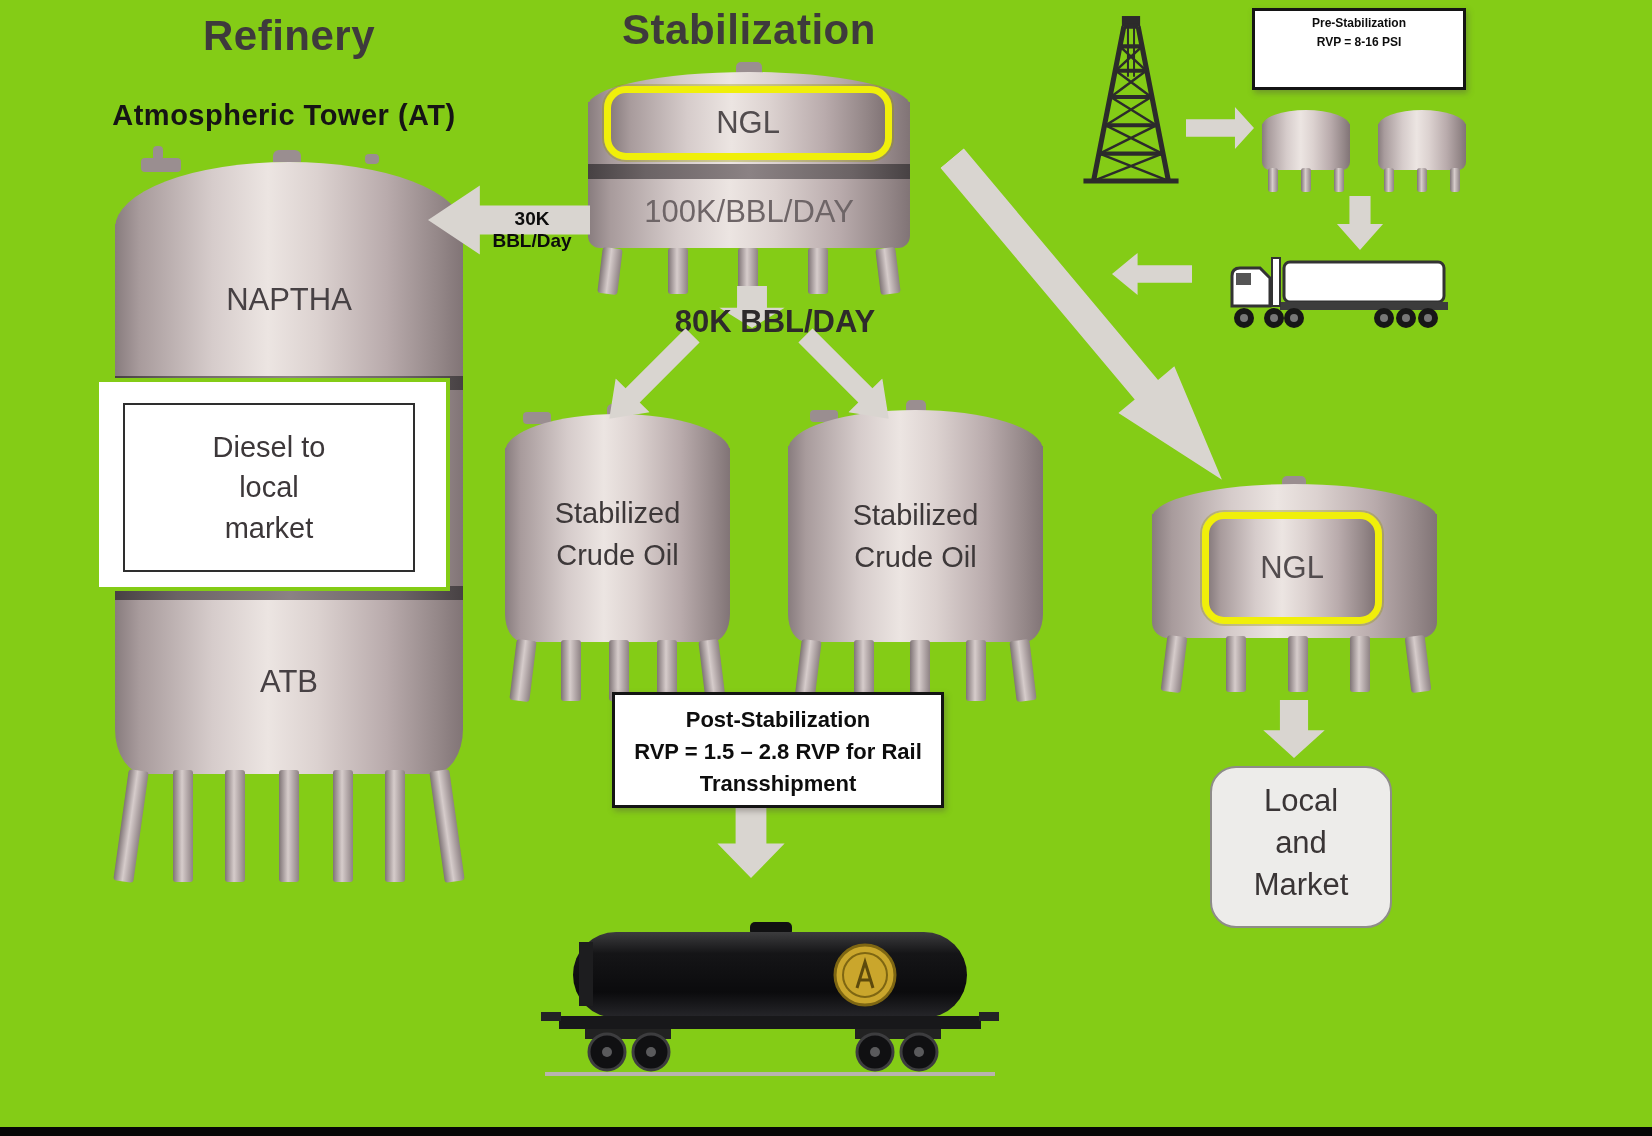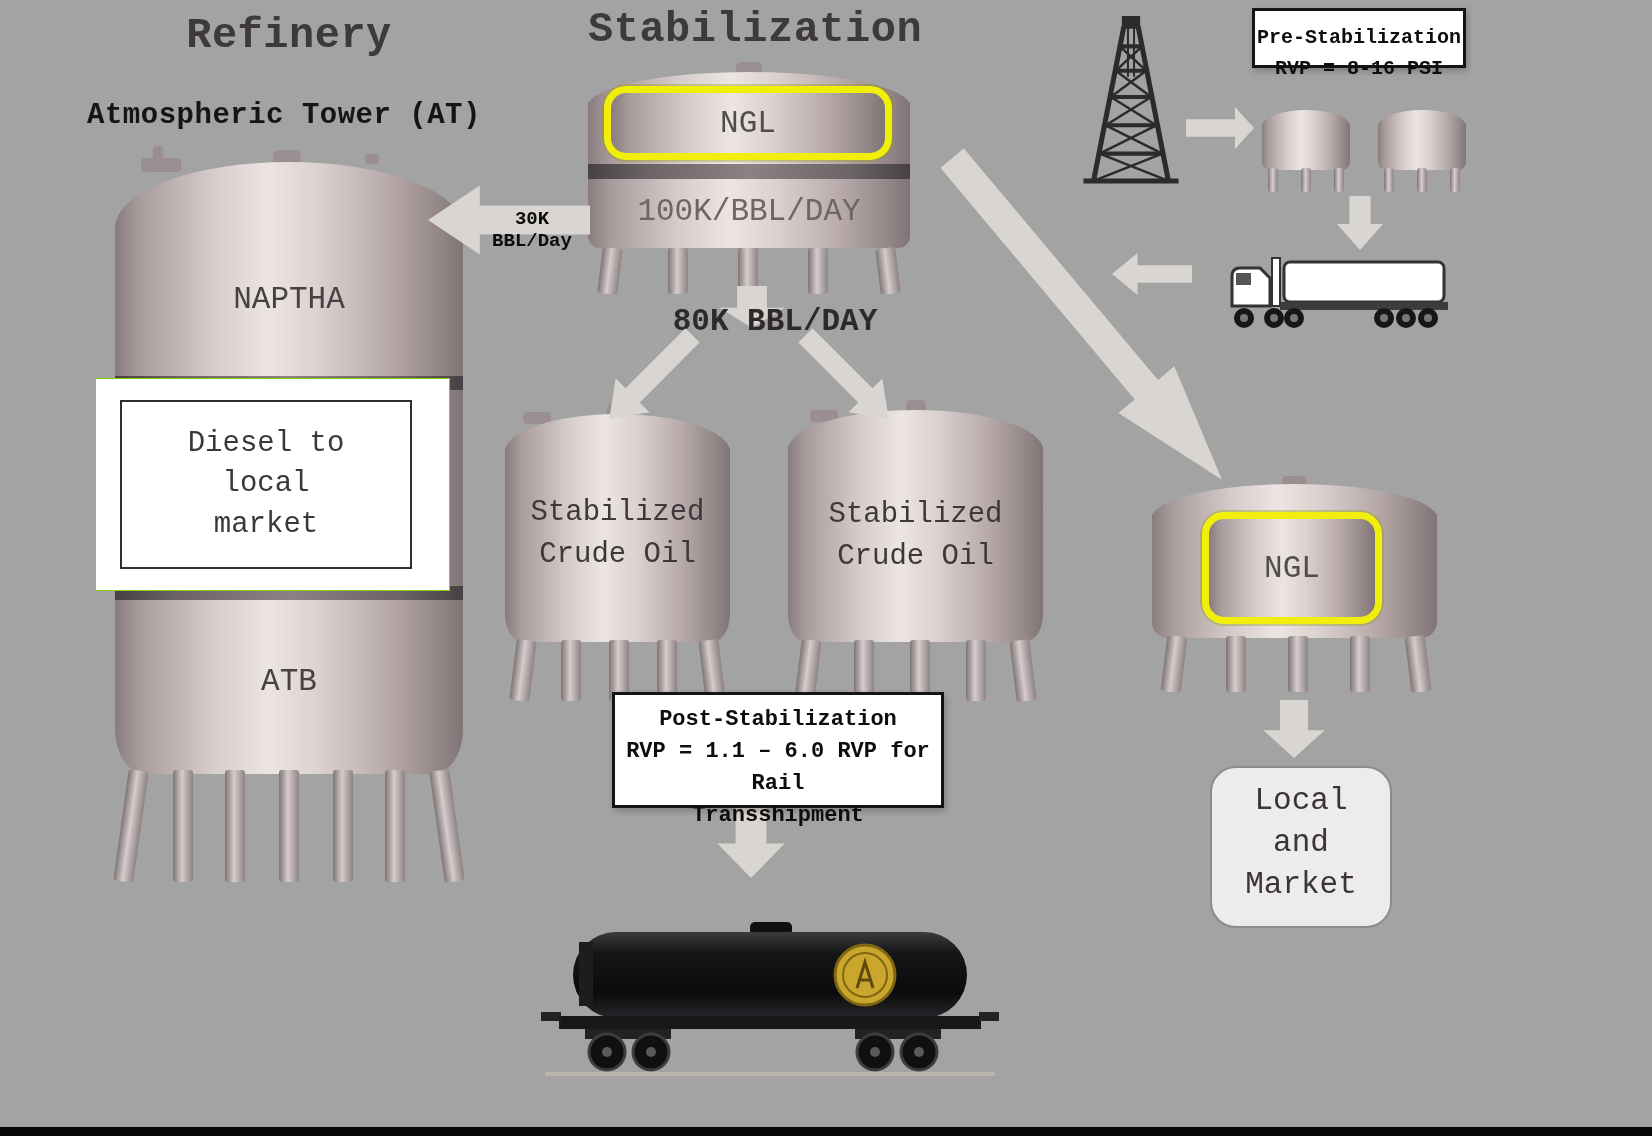--- a/index.html
+++ b/index.html
@@ -1,20 +1,20 @@
 <!DOCTYPE html>
 <html style="--highlight-yellow: #f0ef0a; --arrow-gray: #d9d5d0; --box-border: #141414;"><head>
 <meta charset="utf-8">
 <style>
   * { margin:0; padding:0; box-sizing:border-box; }
   html,body { background:#ffffff; }
   .canvas {
     position:relative; width:1652px; height:1136px;
-    background:#a3a3a3; overflow:hidden;
-    font-family:Liberation Mono, monospace;
+    background:#84cc16; overflow:hidden;
+    font-family:Liberation Sans, sans-serif;
   }
   .abs { position:absolute; }
   .title { font-weight:bold; color:#3e3a3c; text-align:center; letter-spacing:0.5px; }
   .tank-grad {
     background:linear-gradient(90deg,#887c7e 0%,#a89b9c 7%,#d6cccb 28%,#ece5e2 44%,#dcd2d0 58%,#b9abac 78%,#948788 93%,#817476 100%);
     border-radius:22px;
   }
   .dome { border-radius:50% 50% 0 0 / 100% 100% 0 0; }
   .band {
     position:absolute; left:0; width:100%;
@@ -70,21 +70,21 @@
     </div>
     <i class="leg" style="left:6px;top:622px;height:112px;transform:rotate(8deg);"></i>
     <i class="leg" style="left:58px;top:622px;height:112px;"></i>
     <i class="leg" style="left:110px;top:622px;height:112px;"></i>
     <i class="leg" style="left:164px;top:622px;height:112px;"></i>
     <i class="leg" style="left:218px;top:622px;height:112px;"></i>
     <i class="leg" style="left:270px;top:622px;height:112px;"></i>
     <i class="leg" style="left:322px;top:622px;height:112px;transform:rotate(-8deg);"></i>
   </div>
 
-  <div class="abs" style="left:95px;top:378px;width:355px;height:213px;background:#fff;border:1px solid #84cc16;z-index:4;">
+  <div class="abs" style="left:95px;top:378px;width:355px;height:213px;background:#fff;border:4px solid #84cc16;z-index:4;">
     <div class="abs" style="left:24px;top:21px;width:292px;height:169px;border:2px solid #2e2e2e;display:flex;flex-direction:column;justify-content:center;text-align:center;font-size:29px;color:#3c3739;line-height:1.4;">
       <span>Diesel to</span>
       <span>local</span>
       <span>market</span>
     </div>
   </div>
 
   <div class="abs" style="left:588px;top:62px;width:322px;height:232px;z-index:2;">
     <span class="fit" style="left:148px;top:0;width:26px;height:12px;border-radius:5px 5px 0 0;"></span>
     <div class="abs dome tank-grad" style="left:0;top:10px;width:322px;height:34px;"></div>
@@ -139,21 +139,21 @@
     </div>
     <i class="leg" style="left:10px;top:240px;height:61px;transform:rotate(7deg);"></i>
     <i class="leg" style="left:66px;top:240px;height:61px;"></i>
     <i class="leg" style="left:122px;top:240px;height:61px;"></i>
     <i class="leg" style="left:178px;top:240px;height:61px;"></i>
     <i class="leg" style="left:225px;top:240px;height:61px;transform:rotate(-7deg);"></i>
   </div>
 
   <div class="abs info-box" style="left:612px;top:692px;width:332px;height:116px;font-size:22px;line-height:1.45;padding-top:9px;">
     <div>Post-Stabilization</div>
-    <div>RVP = 1.1 – 6.0 RVP for Rail</div>
+    <div>RVP = 1.5 – 2.8 RVP for Rail</div>
     <div>Transshipment</div>
   </div>
 
   <div class="abs arrow arrow-down" style="left:716px;top:806px;width:70px;height:72px;z-index:3;"></div>
 
   <div class="abs" style="left:535px;top:918px;width:470px;height:168px;z-index:2;">
     <svg viewBox="0 0 470 165" width="470" height="165">
       <defs>
         <linearGradient id="tg" x1="0" y1="0" x2="0" y2="1">
           <stop offset="0" stop-color="#3c3c3e"></stop>
@@ -191,21 +191,21 @@
         <rect x="46" y="2" width="18" height="10" fill="#2c2b2b" stroke="none"></rect>
         <path d="M18 165 L48 12 M92 165 L62 12 M48 12 L62 12" stroke-width="5"></path>
         <path d="M44 32 L66 32 M40 56 L70 56 M35 82 L75 82 M30 110 L80 110 M24 138 L86 138" stroke-width="4"></path>
         <path d="M44 32 L70 56 M66 32 L40 56 M40 56 L75 82 M70 56 L35 82 M35 82 L80 110 M75 82 L30 110 M30 110 L86 138 M80 110 L24 138 M24 138 L92 165 M86 138 L18 165" stroke-width="2.5"></path>
         <path d="M52 12 L52 62 M58 12 L58 62" stroke-width="2"></path>
         <path d="M8 165 L102 165" stroke-width="5"></path>
       </g>
     </svg>
   </div>
 
-  <div class="abs info-box" style="left:1252px;top:8px;width:214px;height:60px;font-size:20px;line-height:1.55;padding-top:11px;">
+  <div class="abs info-box" style="left:1252px;top:8px;width:214px;height:82px;font-size:12px;line-height:1.55;padding-top:3px;">
     <div>Pre-Stabilization</div>
     <div>RVP = 8-16 PSI</div>
   </div>
 
   <div class="abs arrow arrow-right" style="left:1186px;top:106px;width:68px;height:44px;z-index:3;"></div>
 
   <div class="abs" style="left:1262px;top:106px;width:88px;height:88px;z-index:2;">
     <div class="abs dome tank-grad" style="left:0;top:4px;width:88px;height:16px;"></div>
     <div class="abs tank-grad" style="left:0;top:18px;width:88px;height:46px;border-radius:0 0 8px 8px;"></div>
     <i class="leg" style="left:6px;top:62px;height:24px;width:10px;"></i>

